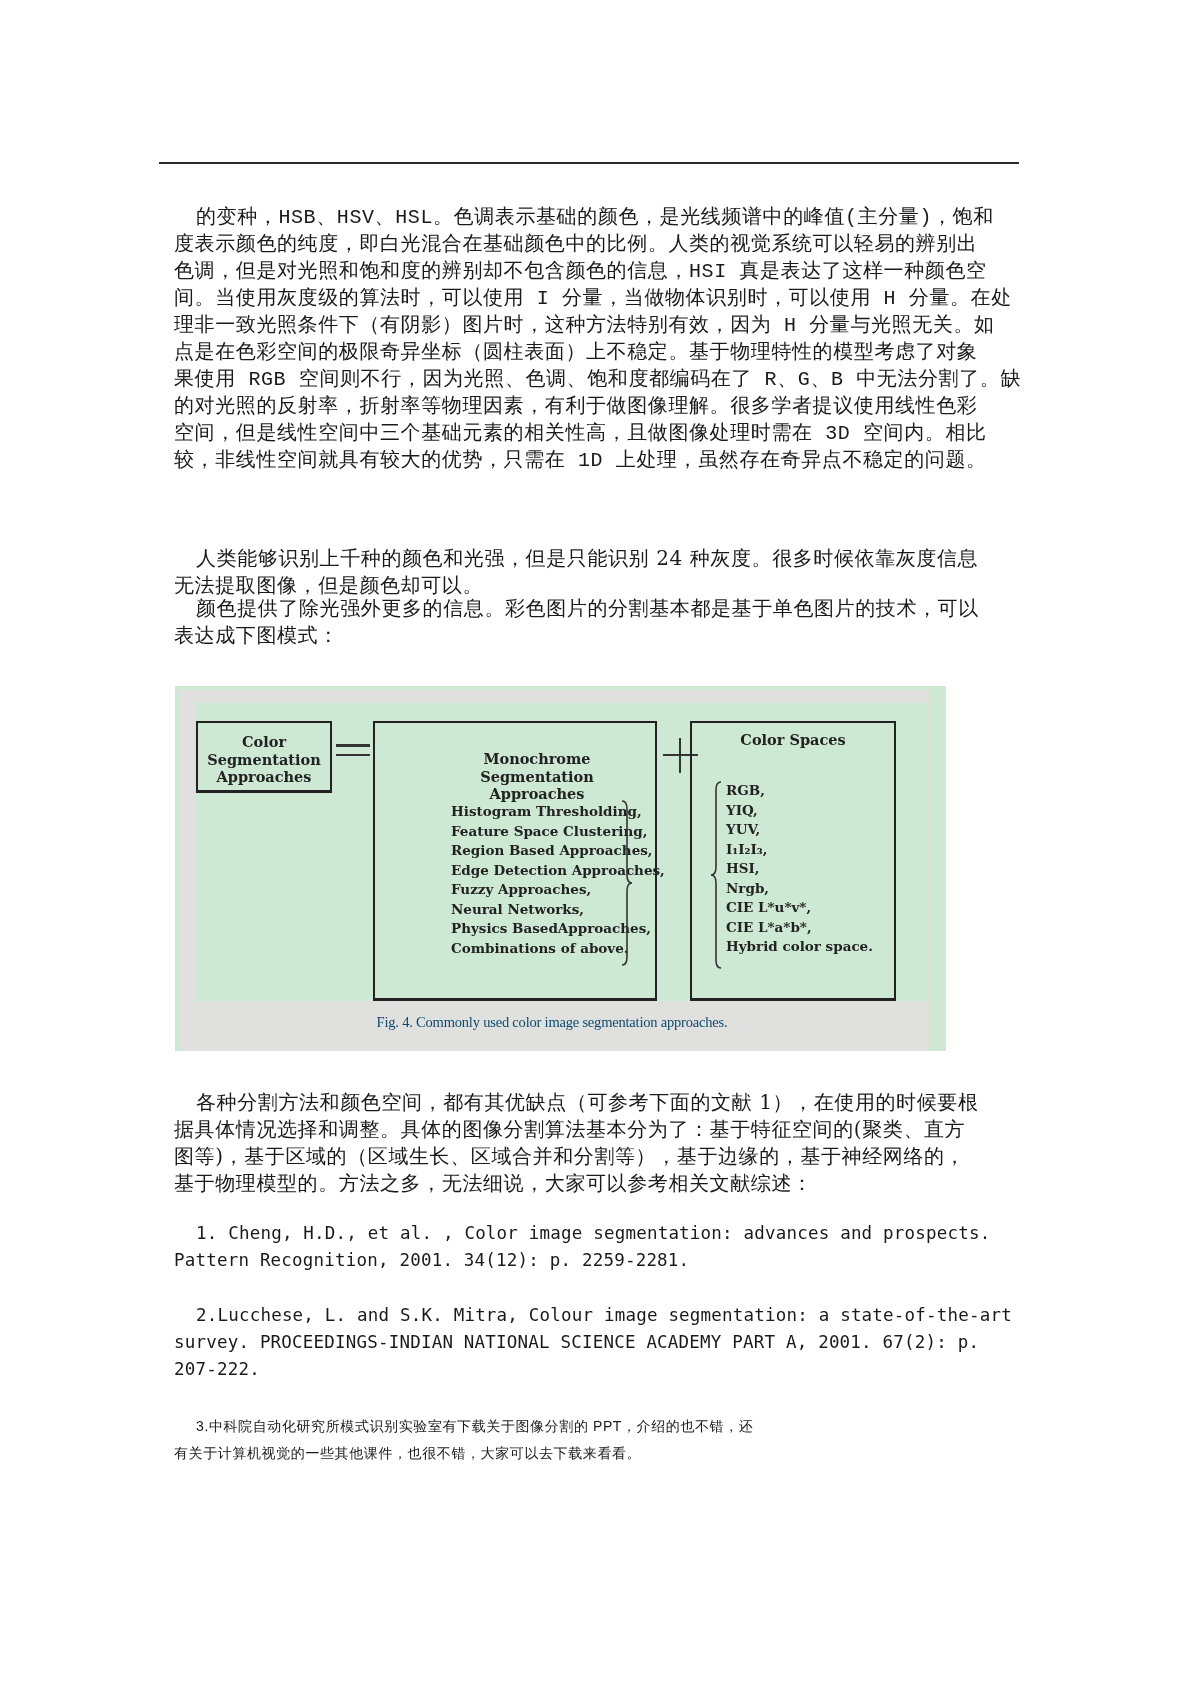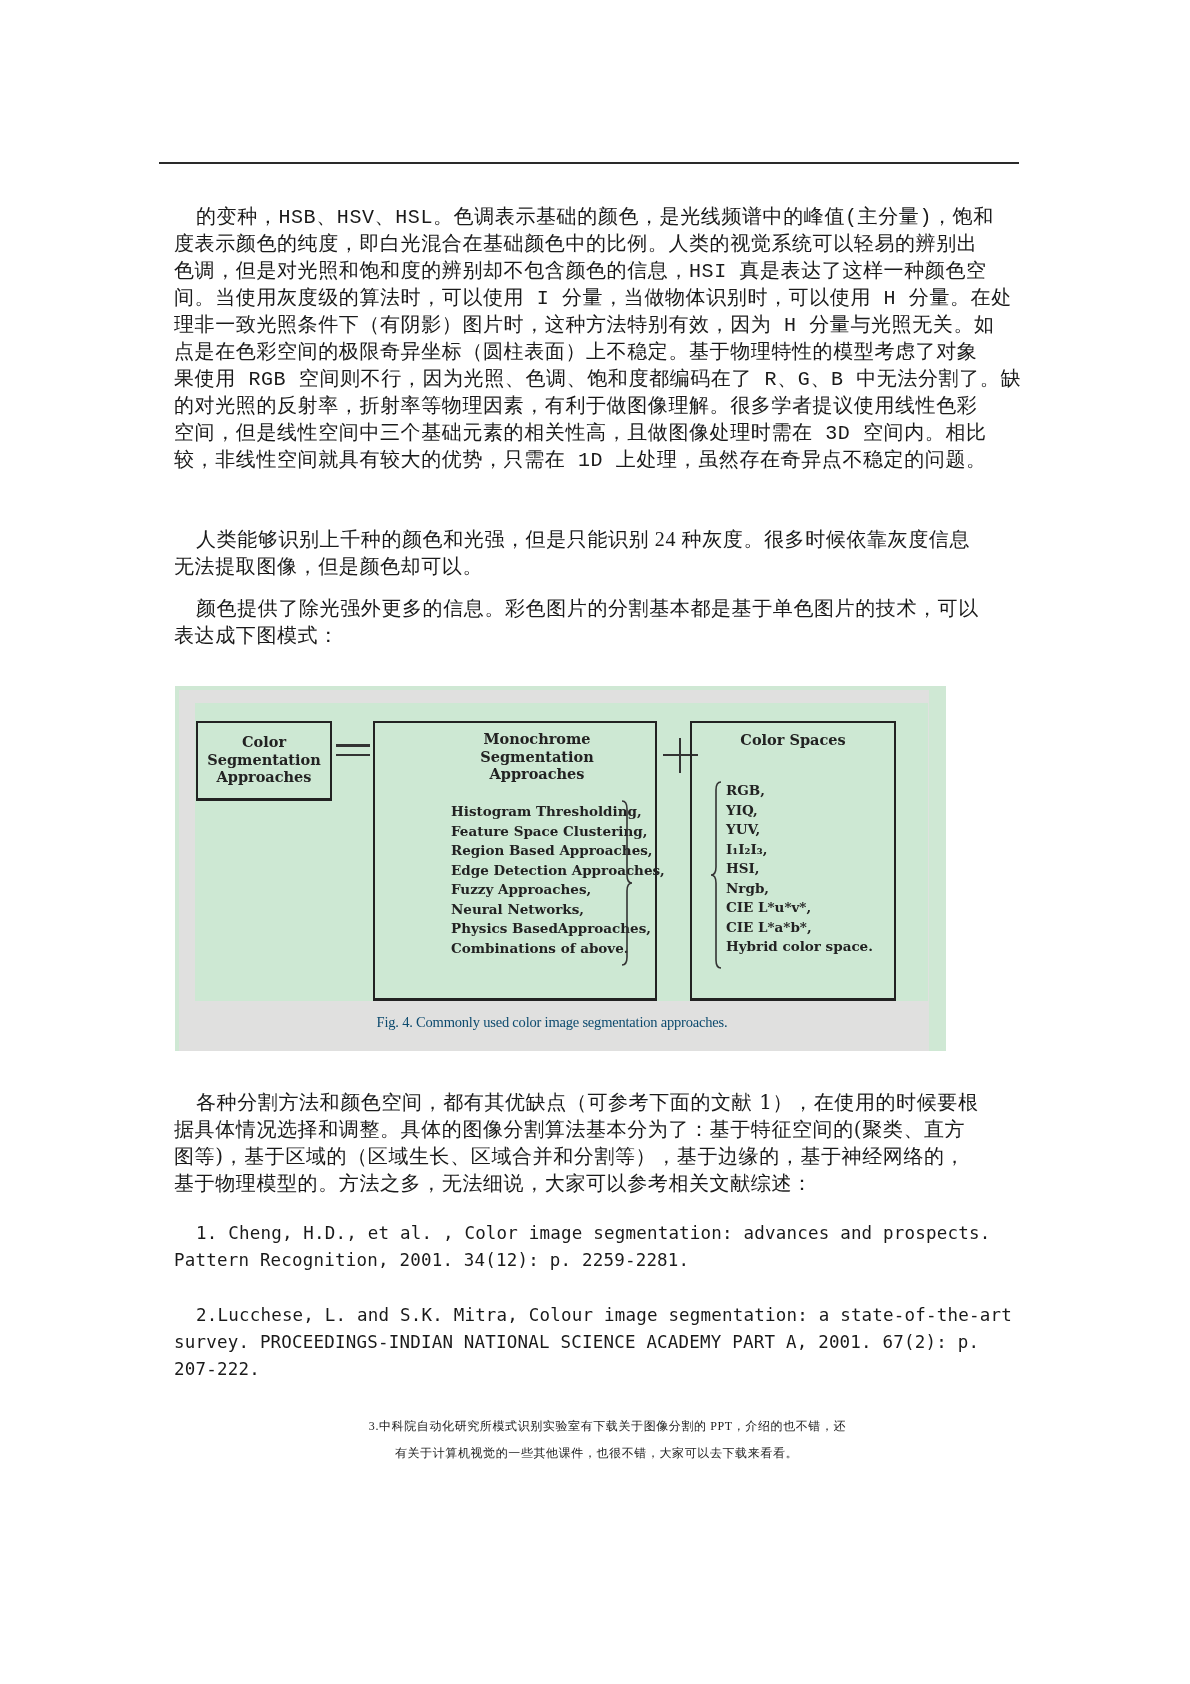--- a/index.html
+++ b/index.html
@@ -3,31 +3,31 @@
 <meta charset="utf-8">
 <style>
   html, body { margin: 0; padding: 0; background: #ffffff; }
   body { width: 1190px; height: 1684px; position: relative; overflow: hidden;
          font-family: "DejaVu Serif", "Liberation Serif", serif; color: #1a1a1a; }
   .rule { position: absolute; left: 159px; top: 162px; width: 860px; height: 2px; background: #2a2a2a; }
   .para { position: absolute; left: 174px; width: 845px; }
   .line { height: 27px; line-height: 27px; font-size: 20px; white-space: nowrap; letter-spacing: 0.6px; }
   .line.indent { padding-left: 22px; }
   .ref .line { font-family: "DejaVu Sans Mono", "Liberation Mono", monospace; font-size: 17.5px; letter-spacing: 0.2px; }
-  .ref .line.cjk { font-family: Liberation Serif, serif; font-size: 12px; letter-spacing: 0.6px; text-align: center; }
+  .ref .line.cjk { font-family: Liberation Sans, sans-serif; font-size: 14px; letter-spacing: 0.6px; }
 
   
   .figure { position: absolute; left: 175px; top: 686px; width: 771px; height: 365px; background: #e0e0df; }
   .fig-top-strip { position: absolute; left: 0; top: 0; width: 771px; height: 4px; background: #cfe8d4; }
   .fig-right-strip { position: absolute; right: 0; top: 0; width: 17px; height: 365px; background: #cfe8d4; }
   .fig-left-strip { position: absolute; left: 0; top: 0; width: 4px; height: 365px; background: #cfe8d4; }
   .fig-panel { position: absolute; left: 20px; top: 17px; width: 733px; height: 298px; background: #cde8d3; }
   .box { position: absolute; border: 2px solid #222; border-bottom-width: 3px; border-right-width: 2.5px; box-sizing: border-box;
          font-family: "DejaVu Serif", "Liberation Serif", serif; font-weight: bold; color: #222; }
-  .box-color-seg { left: 21px; top: 35px; width: 136px; height: 80px; text-align: center; font-size: 14.5px; line-height: 17.5px; padding-top: 10px; }
+  .box-color-seg { left: 21px; top: 35px; width: 136px; height: 72px; text-align: center; font-size: 14.5px; line-height: 17.5px; padding-top: 10px; }
   .box-mono { left: 198px; top: 35px; width: 284px; height: 508px; }
   .box-spaces { left: 534px; top: 35px; width: 204px; height: 508px; }
   .box-title { text-align: center; font-size: 14.5px; line-height: 17.5px; }
   .box-list { position: absolute; font-size: 13.5px; line-height: 19.5px; font-weight: bold; white-space: nowrap; }
   .eq-sign { position: absolute; left: 161px; top: 58px; width: 34px; height: 13px; }
   .eq-sign span { display: block; height: 2.5px; background: #333; margin-bottom: 7px; }
   .plus-sign { position: absolute; left: 488px; top: 52px; width: 35px; height: 35px; }
   .plus-sign .h { position: absolute; left: 0; top: 16px; width: 35px; height: 2px; background: #333; }
   .plus-sign .v { position: absolute; left: 16px; top: 0; width: 2px; height: 35px; background: #333; }
   .brace { position: absolute; }
@@ -45,21 +45,21 @@
   <div class="line">色调，但是对光照和饱和度的辨别却不包含颜色的信息，HSI 真是表达了这样一种颜色空</div>
   <div class="line">间。当使用灰度级的算法时，可以使用 I 分量，当做物体识别时，可以使用 H 分量。在处</div>
   <div class="line">理非一致光照条件下（有阴影）图片时，这种方法特别有效，因为 H 分量与光照无关。如</div>
   <div class="line">点是在色彩空间的极限奇异坐标（圆柱表面）上不稳定。基于物理特性的模型考虑了对象</div>
   <div class="line">果使用 RGB 空间则不行，因为光照、色调、饱和度都编码在了 R、G、B 中无法分割了。缺</div>
   <div class="line">的对光照的反射率，折射率等物理因素，有利于做图像理解。很多学者提议使用线性色彩</div>
   <div class="line">空间，但是线性空间中三个基础元素的相关性高，且做图像处理时需在 3D 空间内。相比</div>
   <div class="line">较，非线性空间就具有较大的优势，只需在 1D 上处理，虽然存在奇异点不稳定的问题。</div>
 </div>
 
-<div class="para" style="top:526px;font-family:Liberation Serif, serif;">
+<div class="para" style="top:545px;">
   <div class="line indent">人类能够识别上千种的颜色和光强，但是只能识别 24 种灰度。很多时候依靠灰度信息</div>
   <div class="line">无法提取图像，但是颜色却可以。</div>
 </div>
 
 <div class="para" style="top:595px;">
   <div class="line indent">颜色提供了除光强外更多的信息。彩色图片的分割基本都是基于单色图片的技术，可以</div>
   <div class="line">表达成下图模式：</div>
 </div>
 
 <div class="figure">
@@ -73,21 +73,21 @@
     <div>Segmentation</div>
     <div>Approaches</div>
   </div>
 
   <div class="eq-sign">
       <span></span>
       <span></span>
     </div>
 
   <div class="box box-mono" style="height:280px;">
-    <div class="box-title" style="margin-top:7px;padding-left:44px;">
+    <div class="box-title" style="margin-top:27px;padding-left:44px;">
       <div>Monochrome</div>
       <div>Segmentation</div>
       <div>Approaches</div>
     </div>
     <div class="box-list" style="left:28px; top:79px;margin-left:48px;">
       <div>Histogram Thresholding,</div>
       <div>Feature Space Clustering,</div>
       <div>Region Based Approaches,</div>
       <div>Edge Detection Approaches,</div>
       <div>Fuzzy Approaches,</div>

